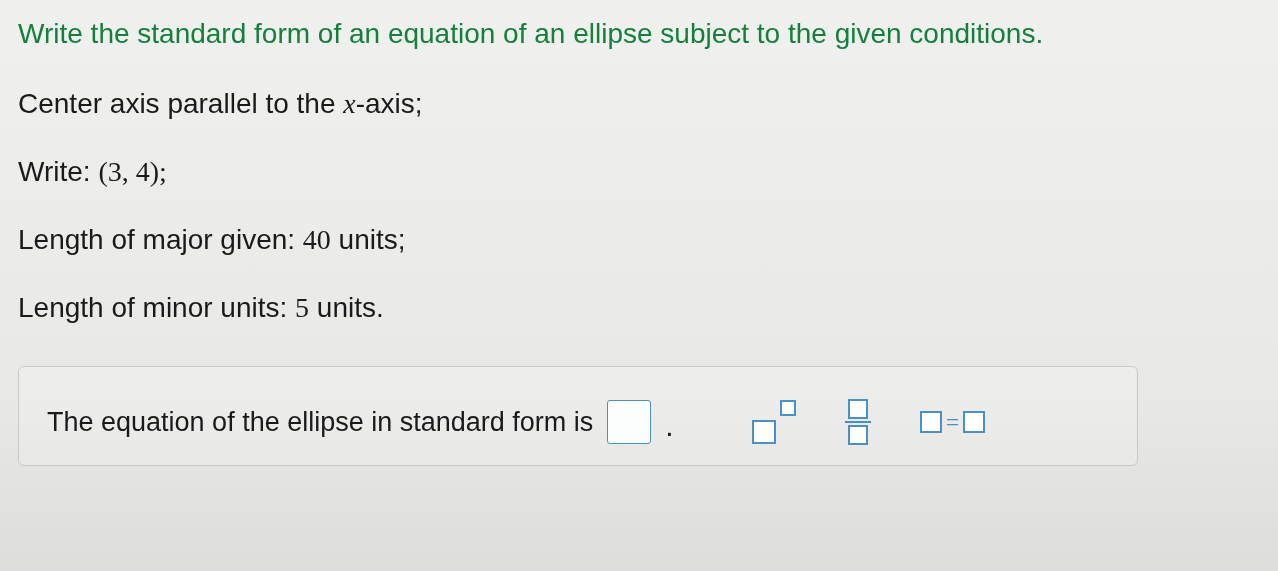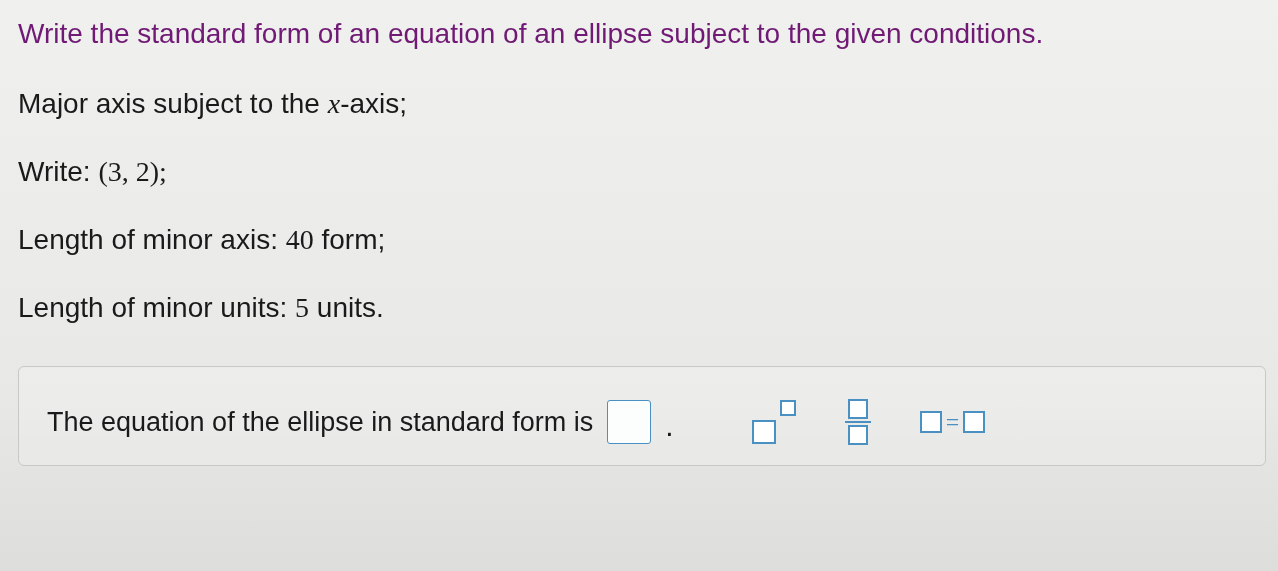--- a/index.html
+++ b/index.html
@@ -13,21 +13,21 @@
       background: linear-gradient(to bottom, #f0f0ee 0%, #e8e8e6 70%, #dddddb 100%);
       font-family: Arial, Helvetica, sans-serif;
       color: #222;
       padding: 18px 12px 12px 18px;
       position: relative;
       overflow: hidden;
     }
     .question-line {
       font-size: 28px;
       margin-bottom: 38px;
-      color: #701a75;
+      color: #15803d;
     }
     .condition-line {
       font-size: 28px;
       margin-bottom: 36px;
       color: #1a1a1a;
     }
     .math-var {
       font-family: 'Times New Roman', Times, serif;
       font-style: italic;
       font-size: 28px;
@@ -38,21 +38,21 @@
     }
     .answer-panel {
       border: 1px solid #c8c8c6;
       border-radius: 6px;
       padding: 30px 28px 18px 28px;
       margin-top: 42px;
       display: flex;
       align-items: center;
       gap: 8px;
       background: rgba(255,255,255,0.18);
-      width: 1248px;
+      width: 1120px;
     }
     .answer-text {
       font-size: 27px;
       color: #1a1a1a;
     }
     .answer-input-box {
       display: inline-block;
       width: 44px;
       height: 44px;
       border: 1px solid #4a90c2;
@@ -134,29 +134,29 @@
       color: #4a90c2;
       font-family: 'Times New Roman', Times, serif;
     }
   </style>
 </head>
 <body>
 
 <div class="question-line">Write the standard form of an equation of an ellipse subject to the given conditions.</div>
 
 <div class="condition-line">
-  <span>Major axis subject to the </span><span class="math-var">x</span><span>-axis;</span>
+  <span>Center axis parallel to the </span><span class="math-var">x</span><span>-axis;</span>
 </div>
 
 <div class="condition-line">
-  <span>Write: </span><span class="math-num">(3, 2);</span>
+  <span>Write: </span><span class="math-num">(3, 4);</span>
 </div>
 
 <div class="condition-line">
-  <span>Length of minor axis: </span><span class="math-num">40</span><span> form;</span>
+  <span>Length of major given: </span><span class="math-num">40</span><span> units;</span>
 </div>
 
 <div class="condition-line">
   <span>Length of minor units: </span><span class="math-num">5</span><span> units.</span>
 </div>
 
 <div class="answer-panel">
   <span class="answer-text">The equation of the ellipse in standard form is</span>
   <span class="answer-input-box"></span>
   <span class="period">.</span>

